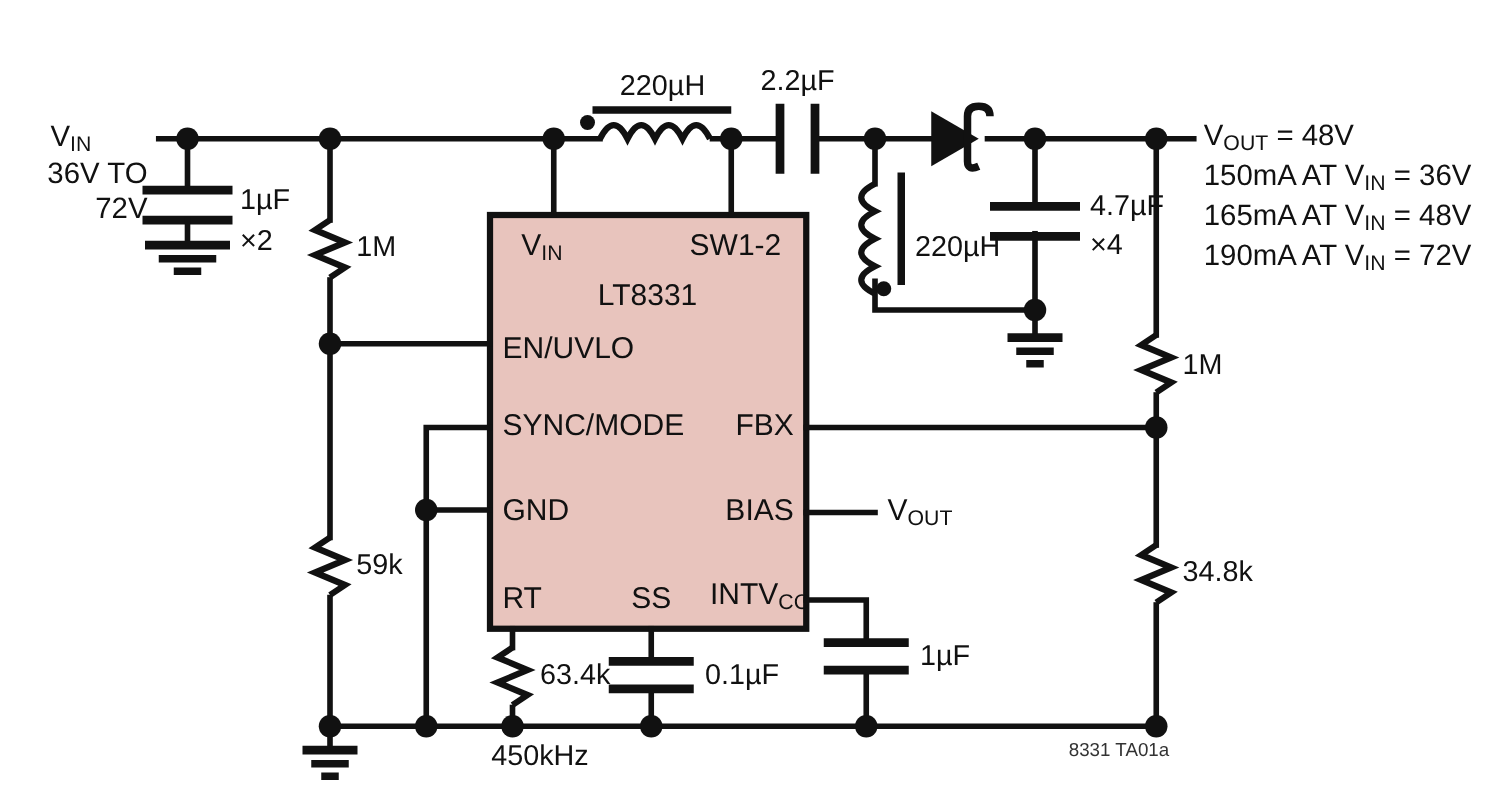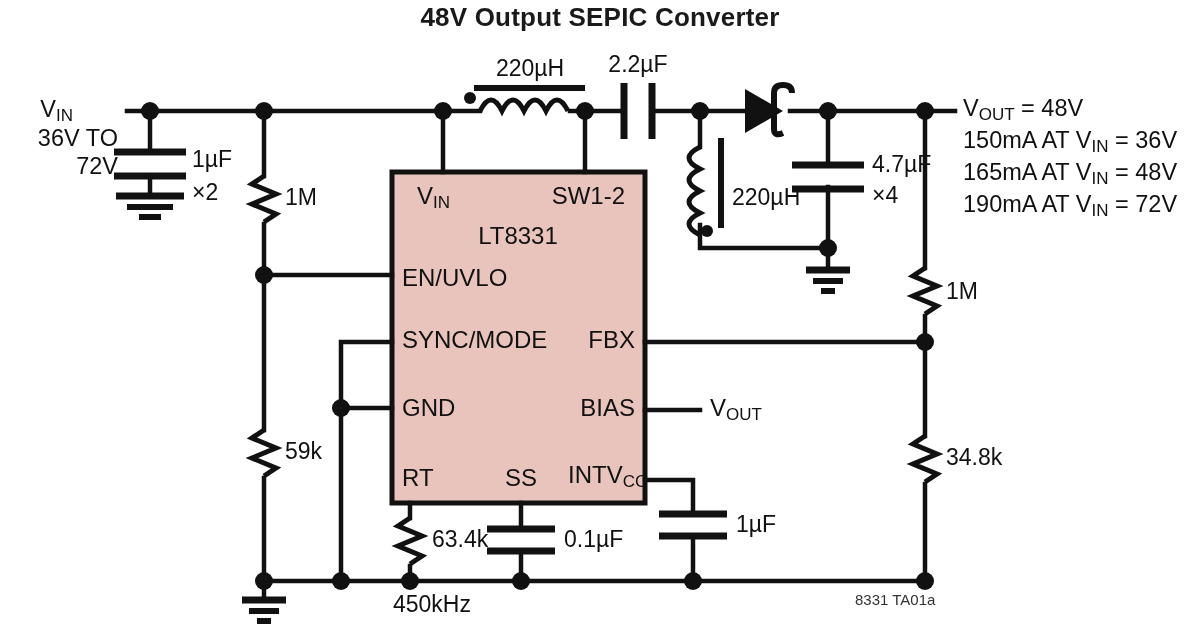--- a/index.html
+++ b/index.html
@@ -102,21 +102,20 @@
     color: #1a1a1a;
     letter-spacing: 0.2px;
     line-height: 34px;
   }
 </style>
 </head>
 <body>
 
 <div id="root">
 
-  <div class="title">48V Output SEPIC Converter</div>
 
   <svg class="schematic" viewBox="0 0 1200 630" xmlns="http://www.w3.org/2000/svg">
 
     <rect id="chipRect" x="392" y="172" width="253" height="331" class="chip-body" fill="#E8C4BD"></rect>
 
     <g>
 
       <path class="wire" d="M 127 111 L 480 111"></path>
 
       <path class="wire" d="M 570 111 L 622 111"></path>

